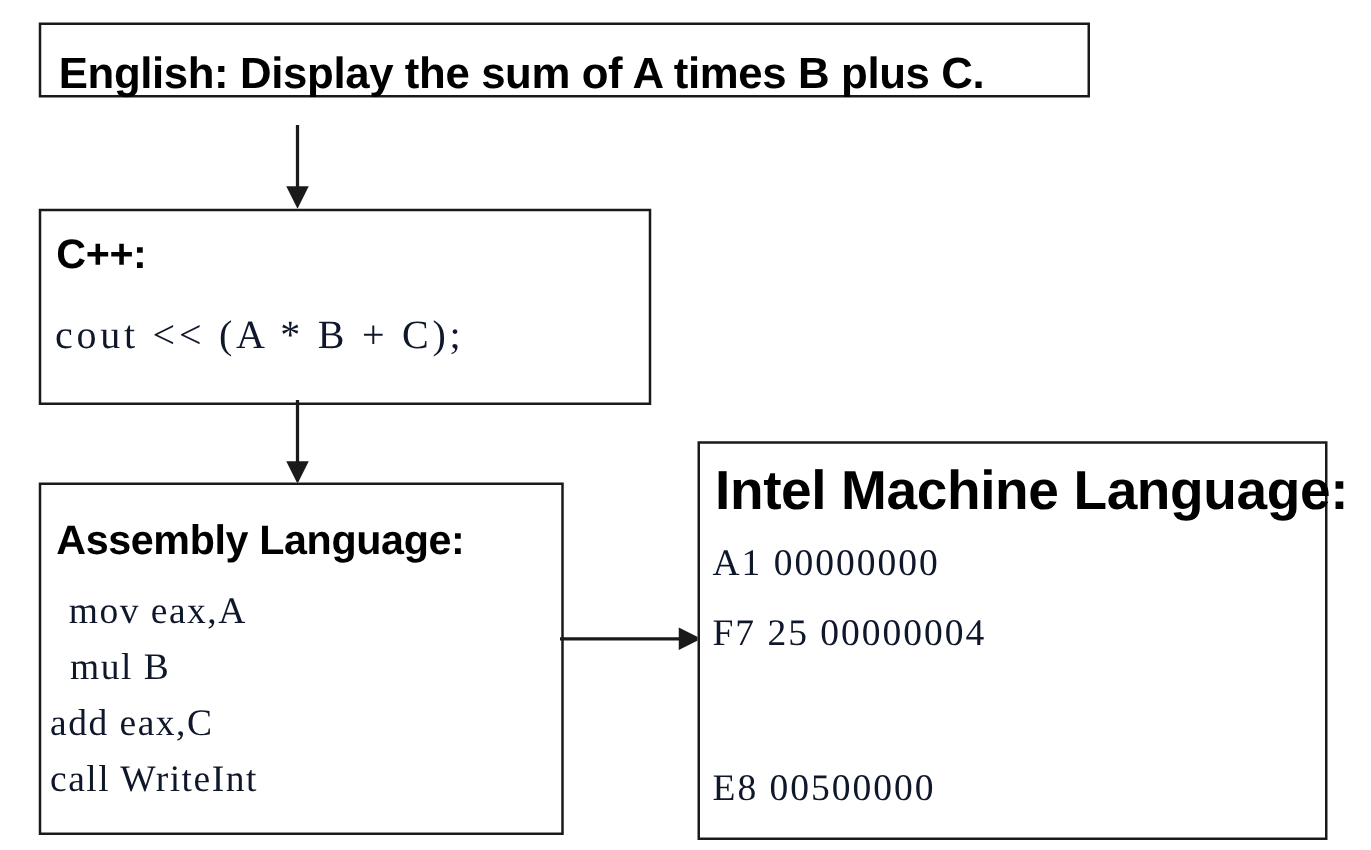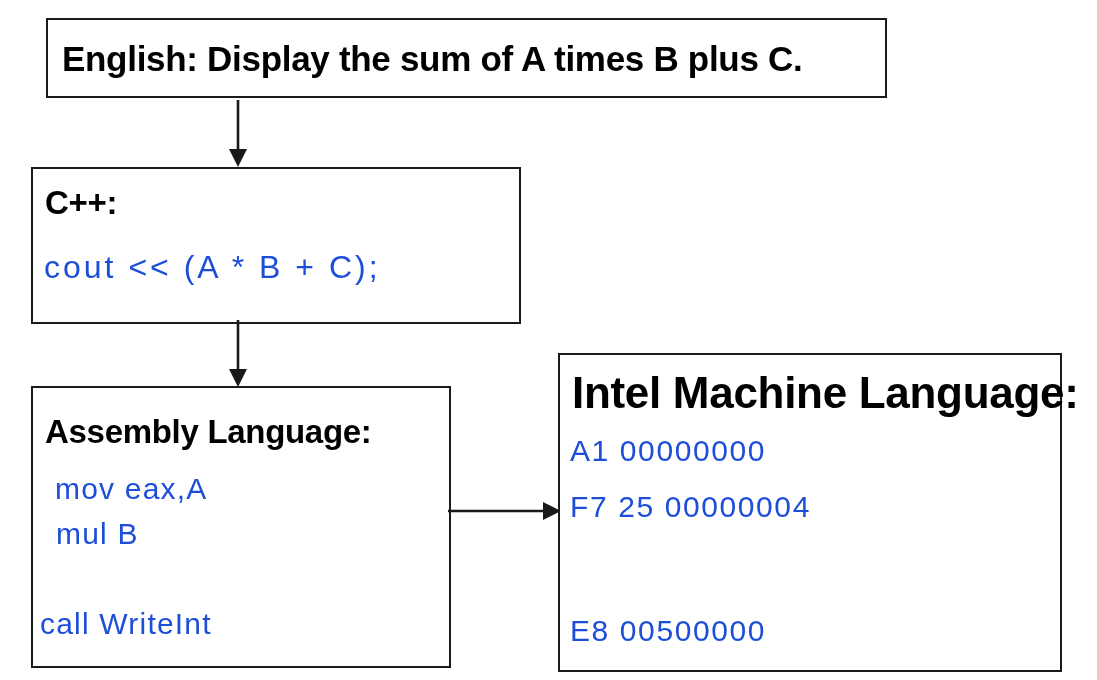--- a/index.html
+++ b/index.html
@@ -25,22 +25,22 @@
 
   .box {
     position: absolute;
     box-sizing: border-box;
     background: #ffffff;
     border: 2px solid #1a1a1a;
   }
 
   
   #box-english {
-    left: 46px;  top: 18px;
-    width: 841px; height: 80px;
+    left: 31px;  top: 18px;
+    width: 841px; height: 60px;
   }
   #box-cpp {
     left: 31px;  top: 167px;
     width: 490px; height: 157px;
   }
   #box-assembly {
     left: 31px;  top: 386px;
     width: 420px; height: 282px; padding-left: 44px;
   }
   #box-machine {
@@ -52,24 +52,24 @@
   .heading {
     position: absolute;
     font-family: "Liberation Sans", sans-serif;
     font-weight: 600;
     letter-spacing: -0.3px;
     white-space: nowrap;
     color: #000;
   }
   .code-line {
     position: absolute;
-    font-family: Liberation Sans, sans-serif;
+    font-family: Liberation Serif, serif;
     font-weight: 400;
     white-space: pre;
-    color: #1d4ed8;
+    color: #0f172a;
   }
 
   
   #english-text {
     left: 14px; top: 17px;
     font-size: 35px;
     line-height: 44px;
   }
 
   
@@ -140,20 +140,21 @@
     <svg width="32" height="68" viewBox="0 0 32 68" xmlns="http://www.w3.org/2000/svg">
       <line x1="16" y1="0" x2="16" y2="52" stroke="#1a1a1a" stroke-width="2.6"></line>
       <polygon points="16,67 7,49 25,49" fill="#1a1a1a"></polygon>
     </svg>
   </div>
 
   <div class="box" id="box-assembly">
     <div class="heading" id="asm-heading">Assembly Language:</div>
     <div class="code-line asm-code" id="asm-line-0">mov eax,A</div>
     <div class="code-line asm-code" id="asm-line-1">mul B</div>
+    <div class="code-line asm-code" id="asm-line-2">add eax,C</div>
     <div class="code-line asm-code" id="asm-line-3">call WriteInt</div>
   </div>
 
   <div class="arrow" id="arrow-assembly-to-machine">
     <svg width="116" height="26" viewBox="0 0 116 26" xmlns="http://www.w3.org/2000/svg">
       <line x1="0" y1="13" x2="98" y2="13" stroke="#1a1a1a" stroke-width="2.6"></line>
       <polygon points="113,13 95,4 95,22" fill="#1a1a1a"></polygon>
     </svg>
   </div>
 

